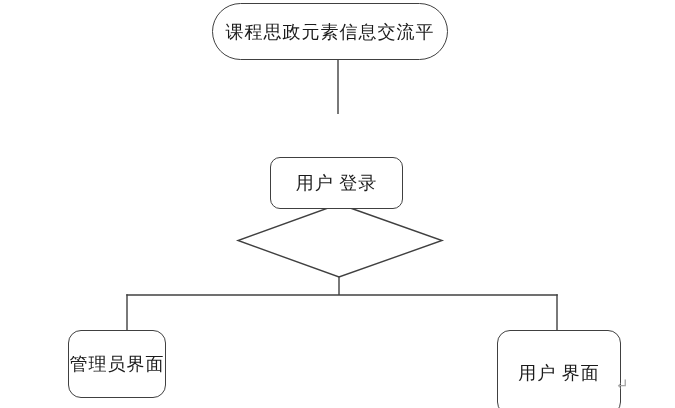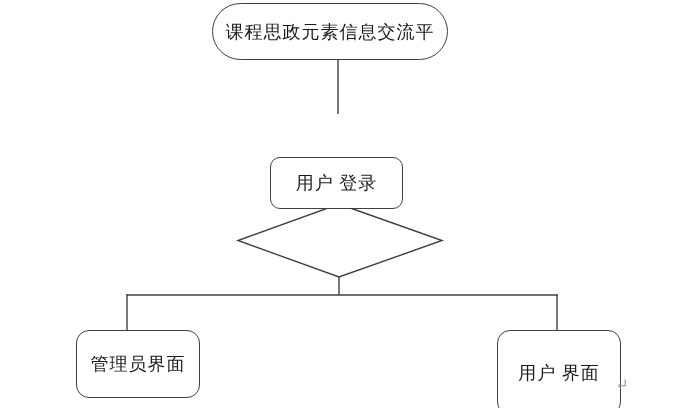--- a/index.html
+++ b/index.html
@@ -33,21 +33,21 @@
     letter-spacing:1px;
     line-height:22px;
     white-space:pre;
   }
   .node-start{
     left:212px;top:3px;width:236px;height:57px;
     border-radius:28.5px;
     flex-direction:column;
   }
   .node-login{left:270px;top:113px;width:133px;height:52px;border-radius:10px;margin-top:44px;}
-  .node-admin{left:68px;top:330px;width:124px;height:68px;border-radius:13px;margin-left:8px;}
+  .node-admin{left:68px;top:330px;width:98px;height:68px;border-radius:13px;}
   .node-user{left:497px;top:330px;width:124px;height:85px;border-radius:13px;}
   .decision-label{
     position:absolute;
     left:250px;top:229px;width:180px;
     text-align:center;
     font-size:18px;
     letter-spacing:1px;
     line-height:22px;
     white-space:pre;
   }

